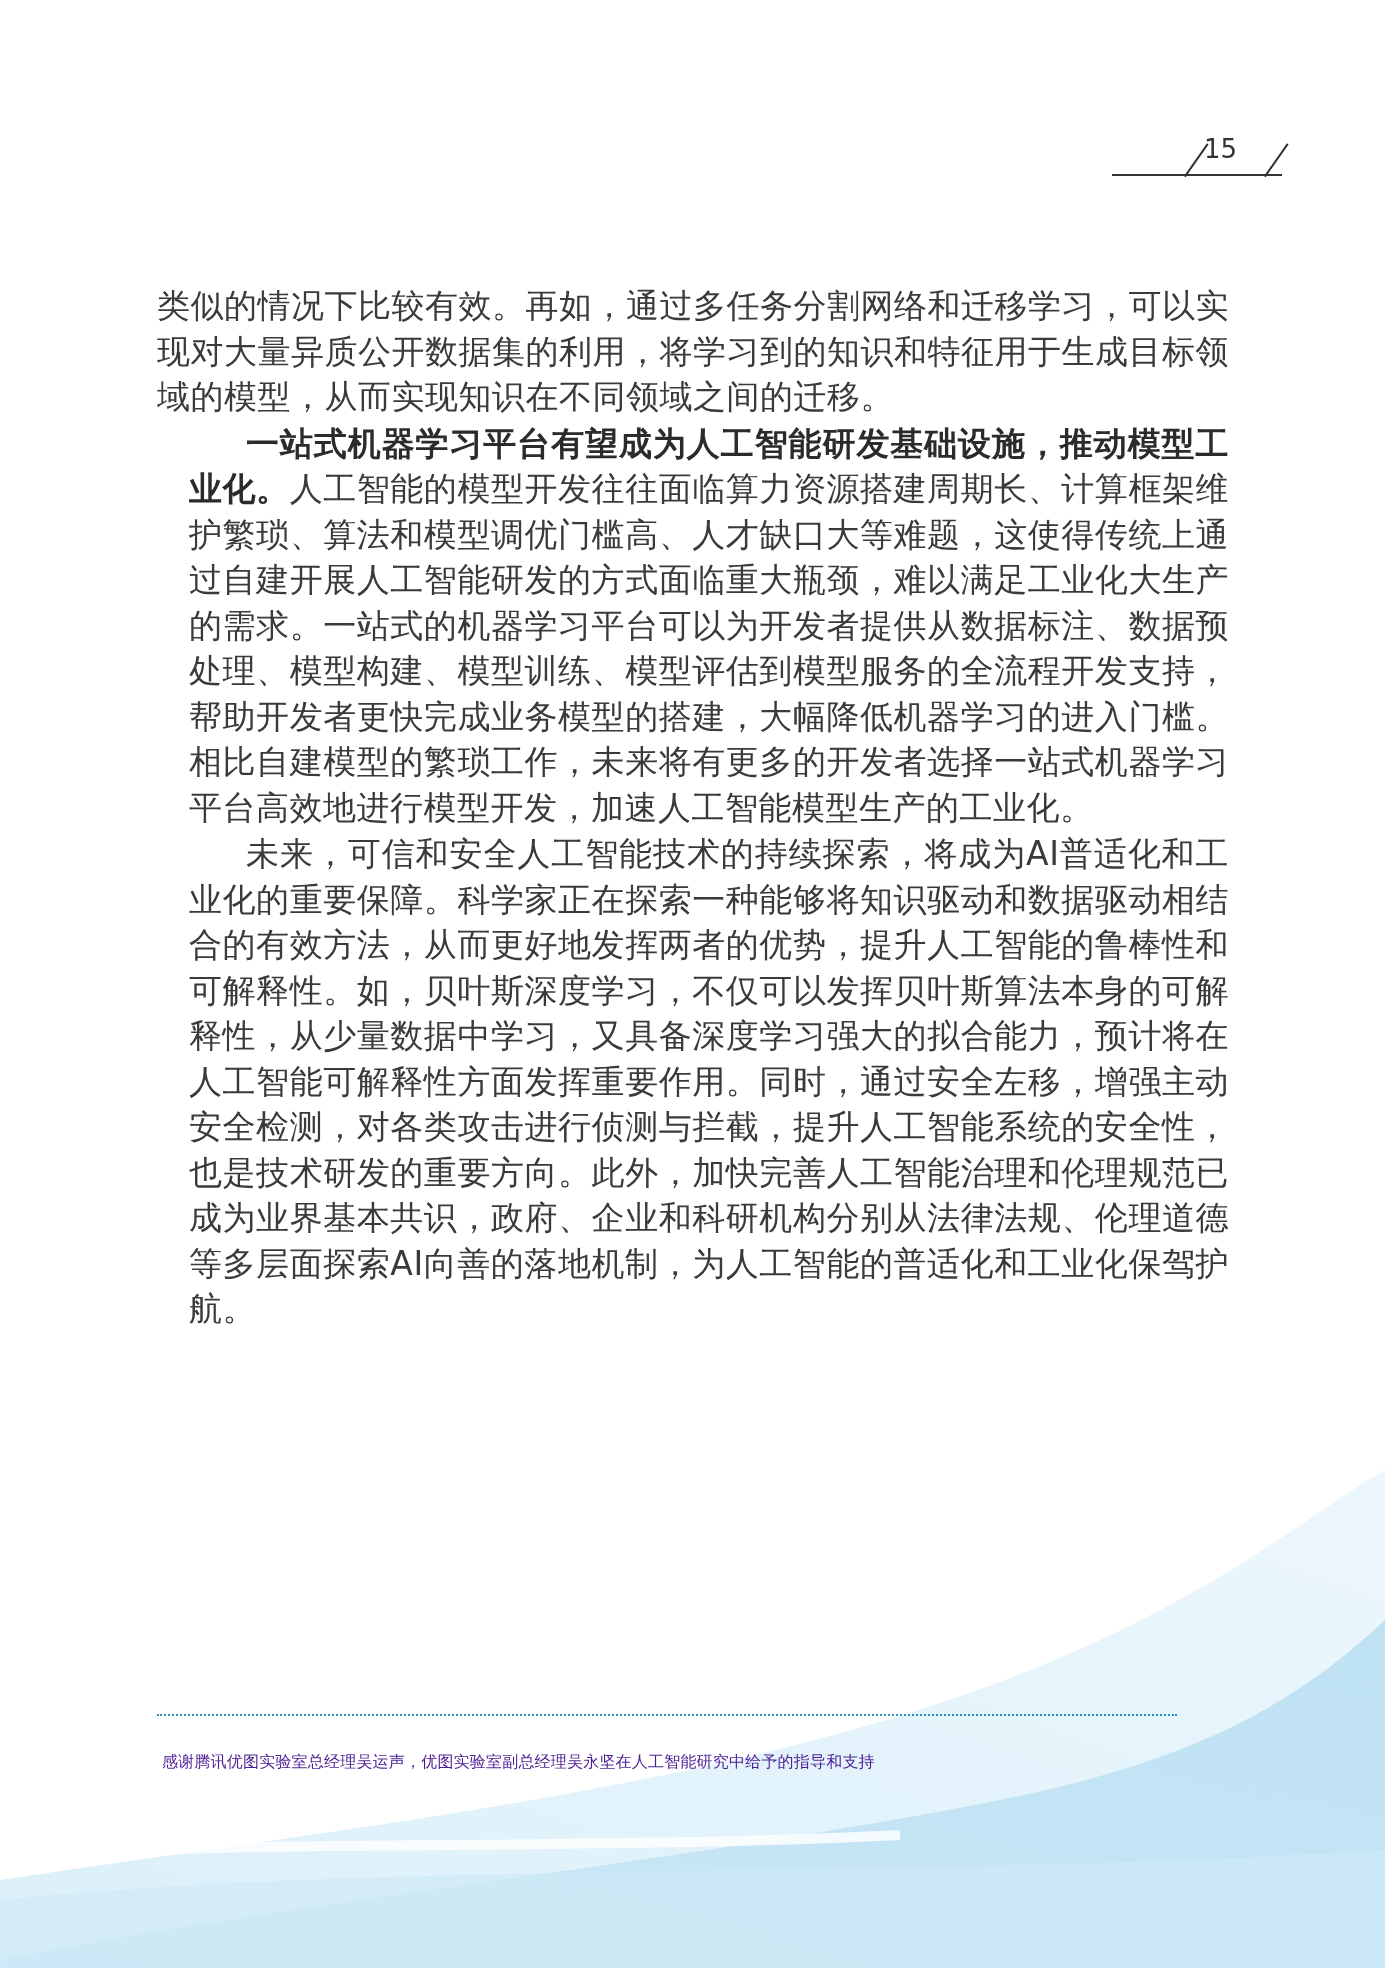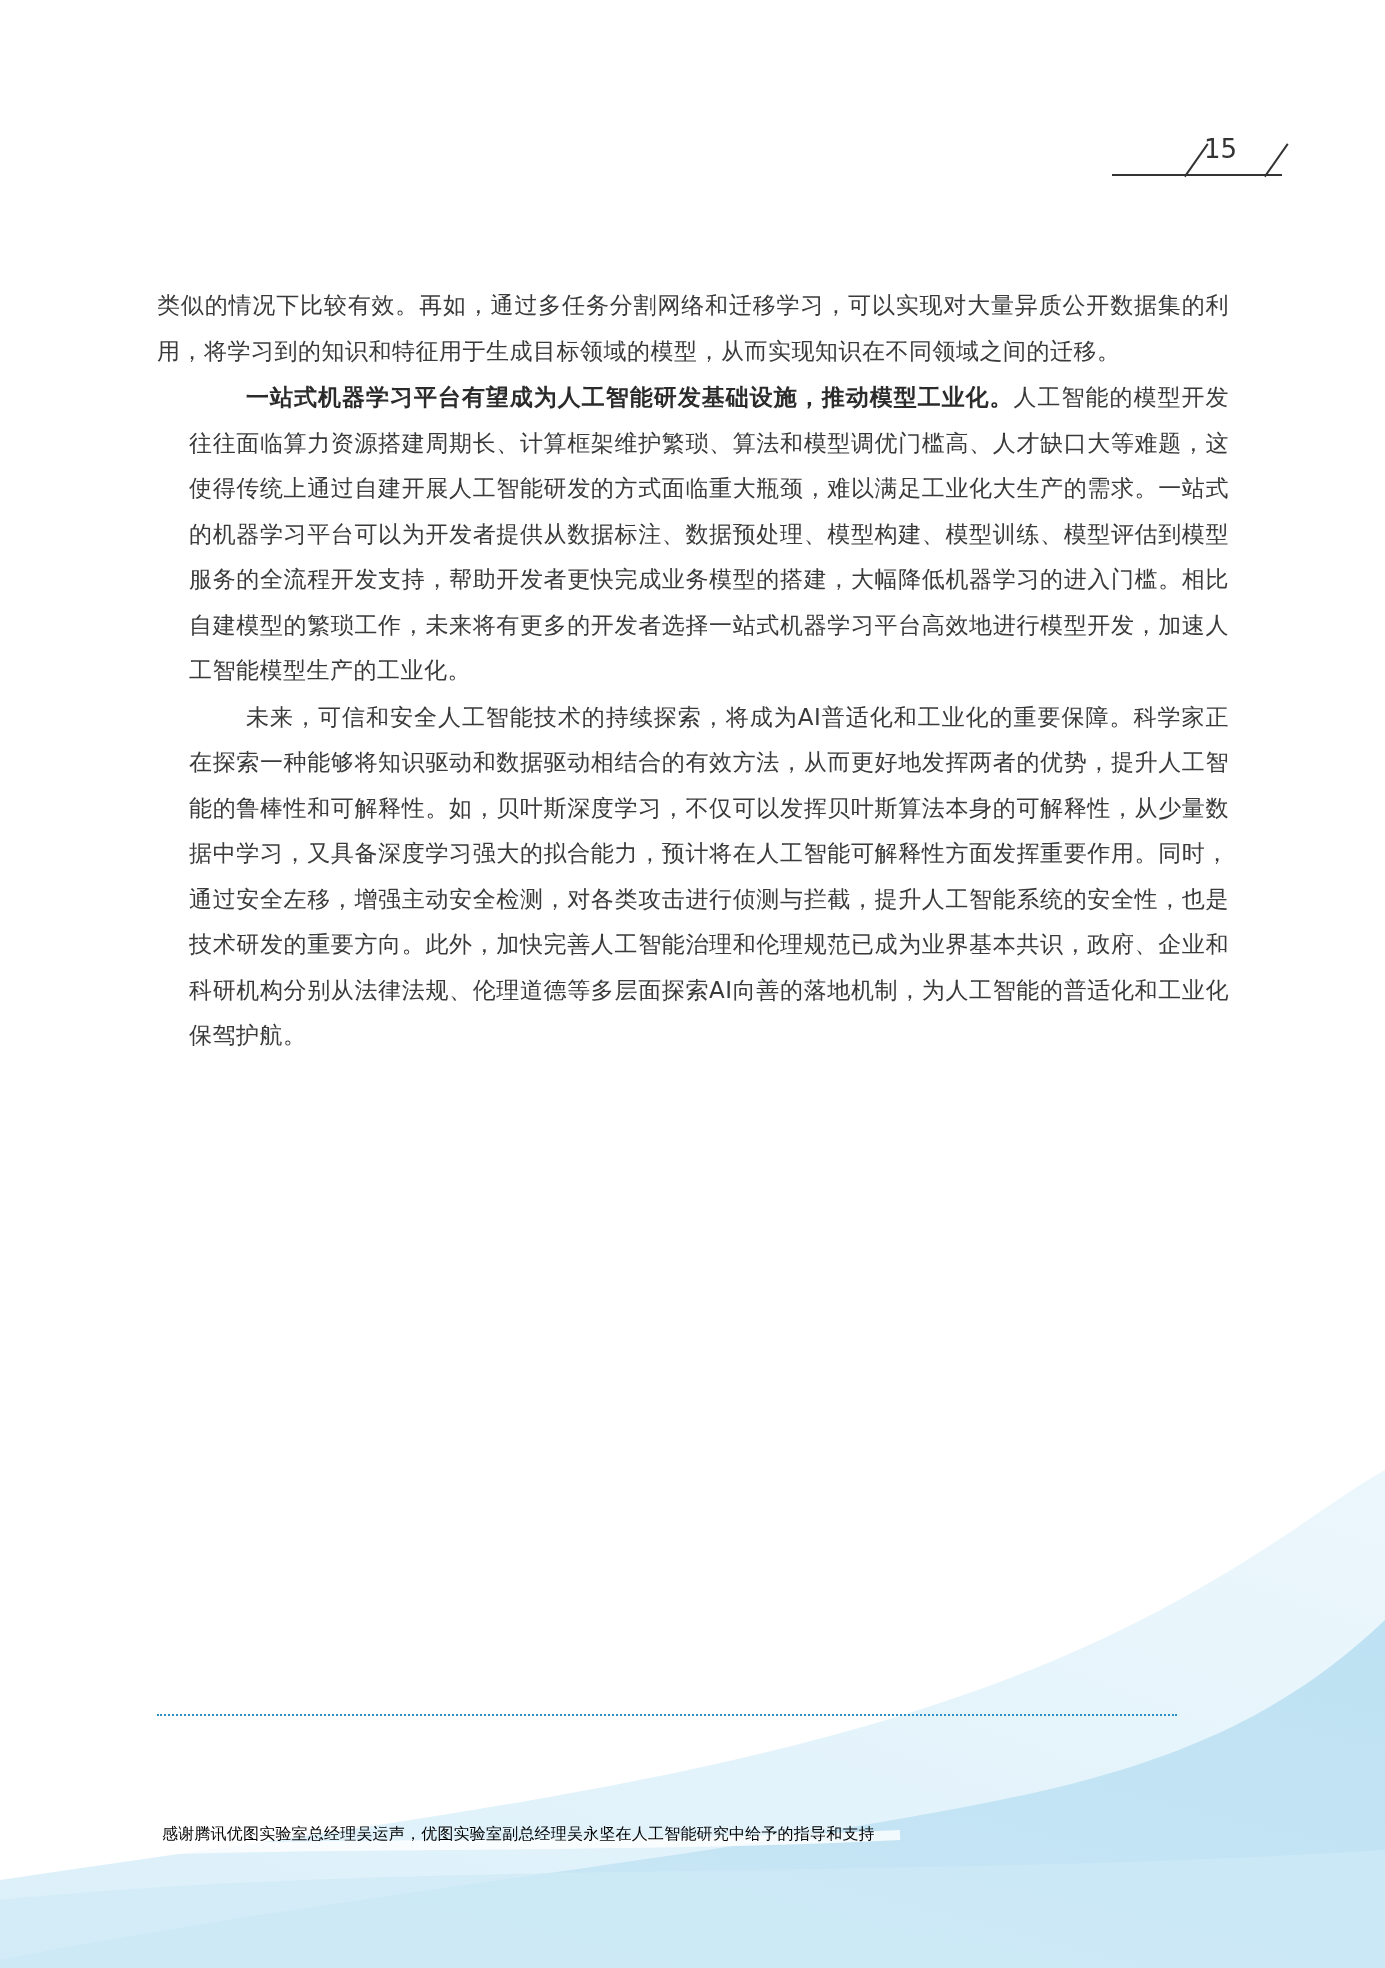--- a/index.html
+++ b/index.html
@@ -10,27 +10,27 @@
       color: #3a3a3a;
     }
     .page-num-wrap { position: absolute; left: 1112px; top: 130px; width: 170px; height: 46px; }
     .page-num-line { position: absolute; left: 0; right: 0; bottom: 0; height: 2px; background: #333; }
     .page-slash { position: absolute; bottom: 0; width: 2px; height: 40px; background: #333; transform-origin: bottom left; transform: rotate(35deg); }
     .slash-1 { left: 72px; }
     .slash-2 { left: 152px; }
     .page-num { position: absolute; left: 92px; top: 4px; font-size: 26px; color: #333; font-family: "DejaVu Sans", sans-serif; }
 
     .content { position: absolute; left: 157px; top: 283px; width: 1072px; }
-    .para { font-size: 23px; line-height: 45.5px; margin: 0 0 1px 0; text-align: justify; letter-spacing: 0.5px; }
+    .para { font-size: 33px; line-height: 45.5px; margin: 0 0 1px 0; text-align: justify; letter-spacing: 0.5px; }
     .para.indent { text-indent: 57px; margin-left: 32px; }
     .para + .para { margin-top: 1px; }
     .bold { font-weight: bold; color: #2b2b2b; }
 
     .dotted { position: absolute; left: 157px; top: 1714px; width: 1020px; height: 0; border-top: 2px dotted #2a8fc4; }
-    .thanks { position: absolute; left: 162px; top: 1824px; font-size: 16px; color: #000000; letter-spacing: 0.2px; }
+    .thanks { position: absolute; left: 162px; top: 1752px; font-size: 16px; color: #4c1d95; letter-spacing: 0.2px; }
 
     .bg-wave { position: absolute; left: 0; top: 0; width: 1385px; height: 1968px; pointer-events: none; z-index: 0; }
     .front { position: relative; z-index: 1; }
   </style>
 </head>
 <body>
 
 <svg class="bg-wave" viewBox="0 0 1385 1968" xmlns="http://www.w3.org/2000/svg">
   <defs>
     <linearGradient id="g1" x1="0" y1="1" x2="1" y2="0">

